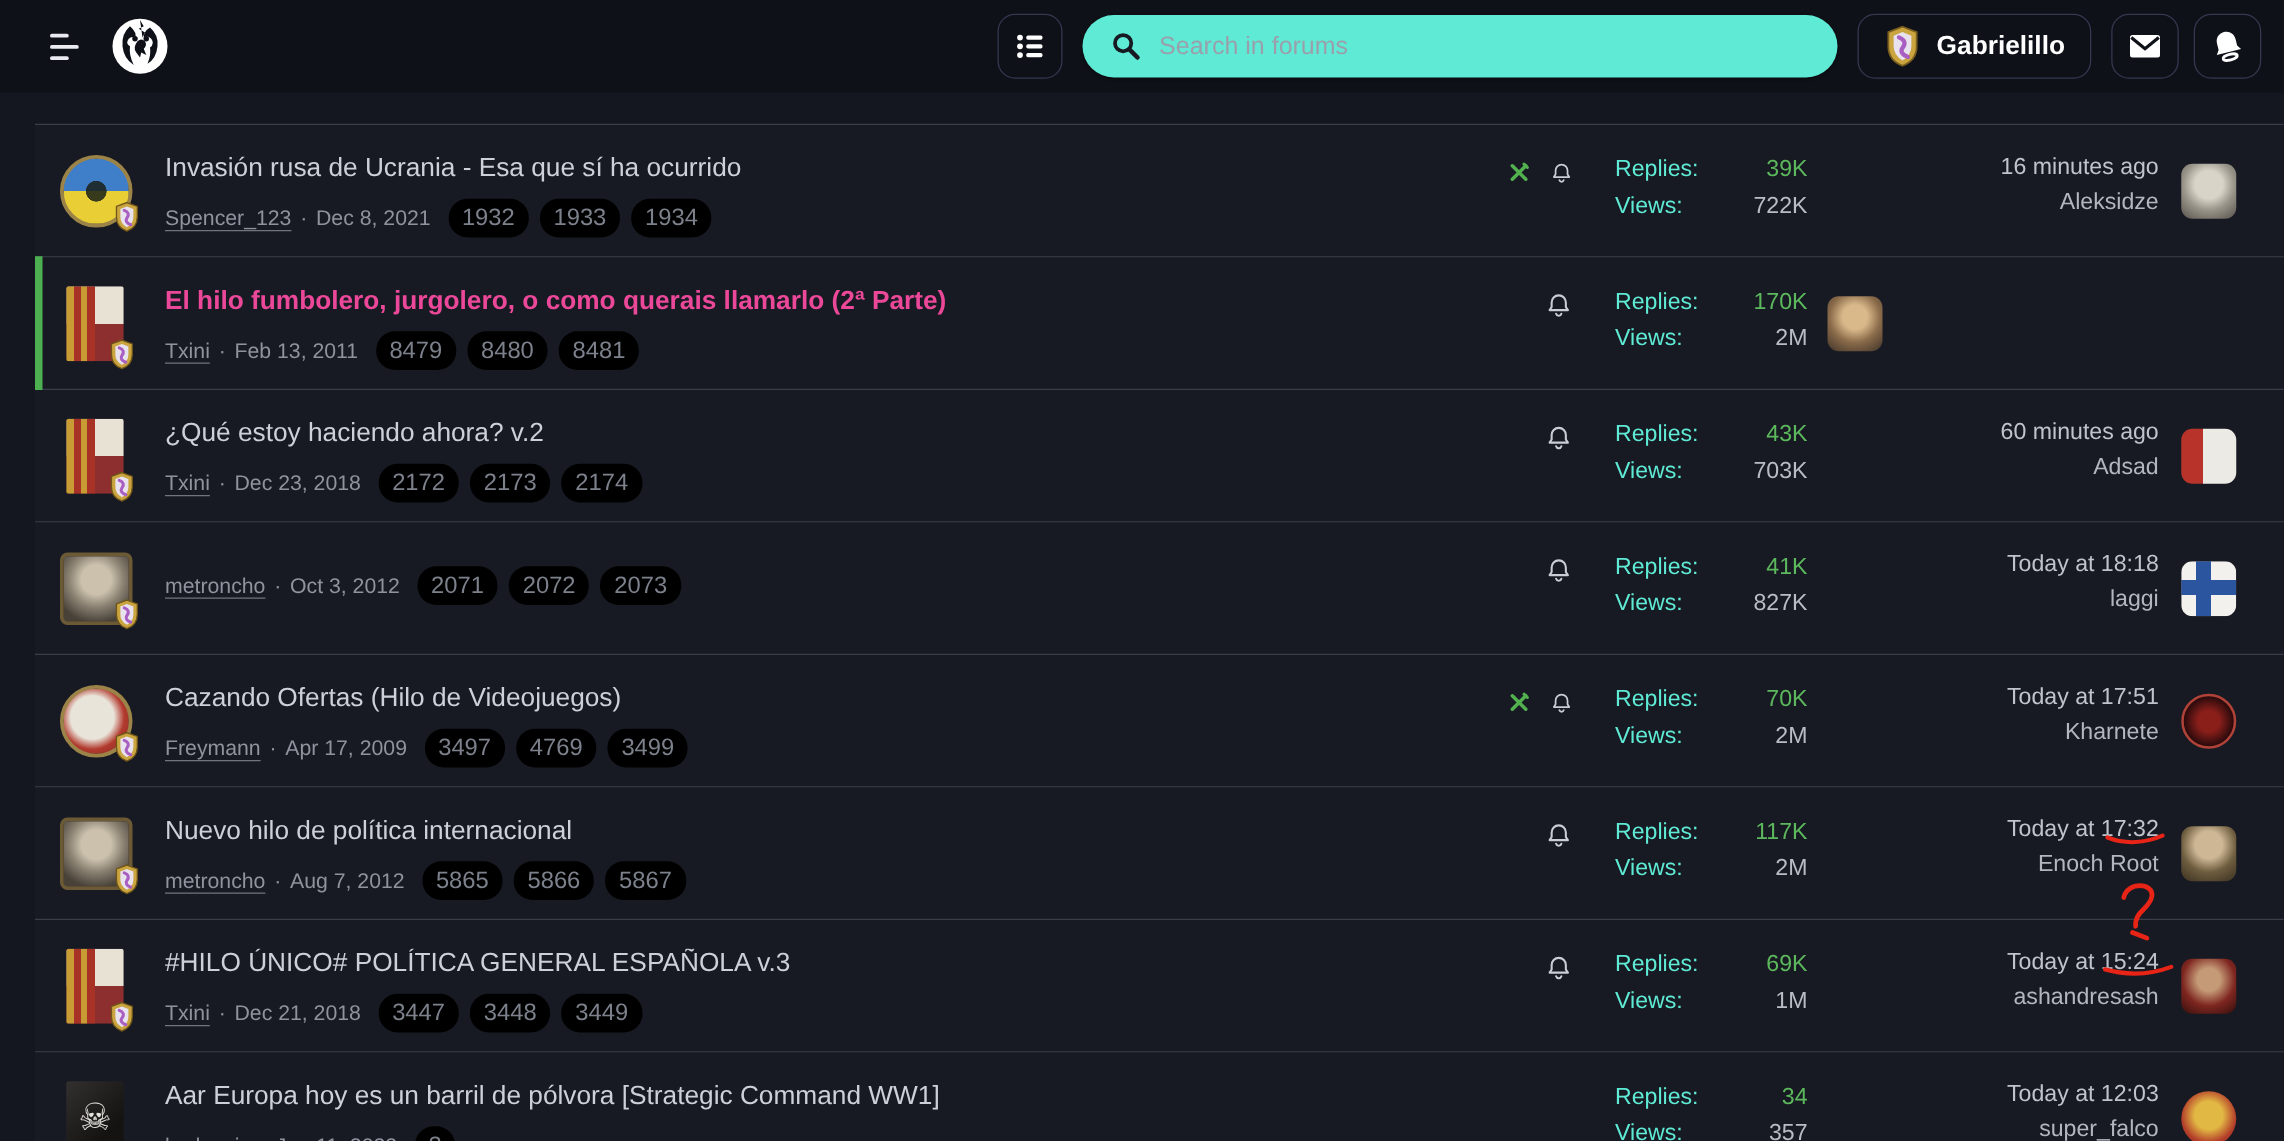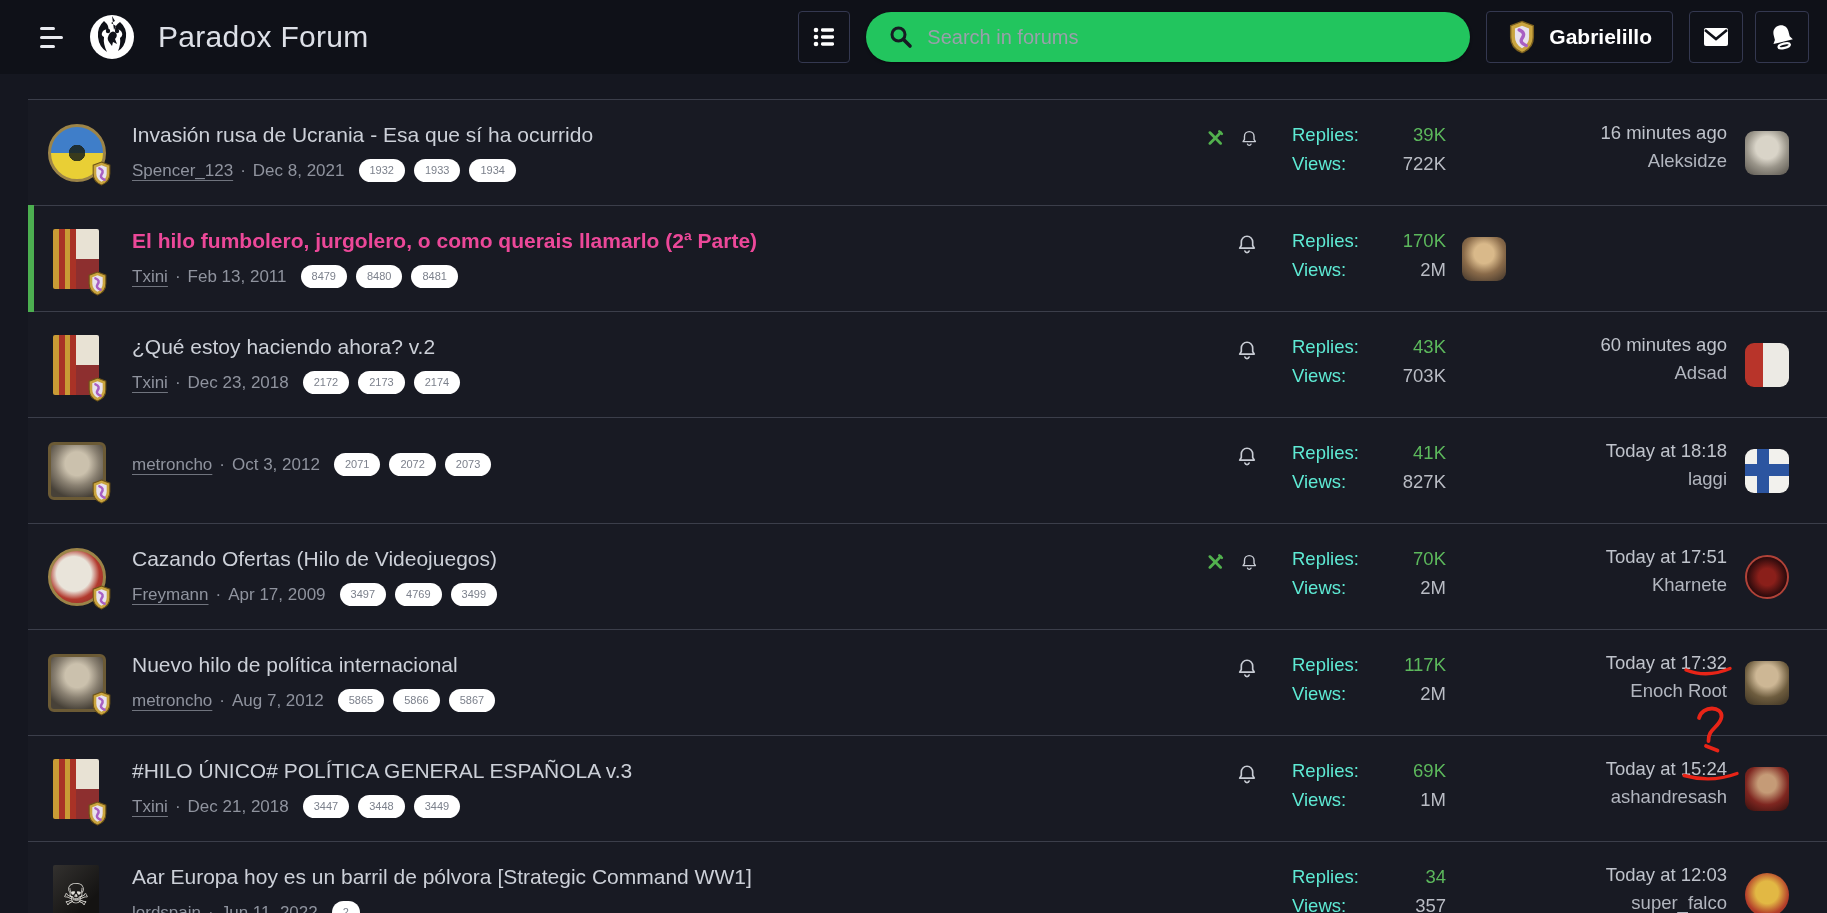--- a/index.html
+++ b/index.html
@@ -18,27 +18,27 @@
   }
   .burger { width:26px; display:flex; flex-direction:column; gap:6px; cursor:pointer; }
   .burger i { display:block; height:3px; background:#e9ebf0; border-radius:2px; }
   .burger i:nth-child(1){ width:15px; }
   .burger i:nth-child(2){ width:23px; }
   .burger i:nth-child(3){ width:15px; }
   .logo { margin-left:20px; width:52px; height:52px; }
   .brand-title { margin-left:20px; font-size:30px; color:#dde0e7; letter-spacing:.3px; white-space:nowrap; }
   .hspacer { flex:1; }
   .hbtn {
-    height:52px; border:1px solid #343850; border-radius:4px;
+    height:52px; border:1px solid #343850; border-radius:14px;
     display:flex; align-items:center; justify-content:center;
     background:transparent; cursor:pointer;
   }
   .list-btn { width:52px; margin-right:16px; }
   .searchbar {
-    width:604px; height:50px; background:#22c55e; border-radius:25px;
+    width:604px; height:50px; background:#5eead4; border-radius:25px;
     display:flex; align-items:center; gap:13px; padding:0 22px; margin-right:16px;
     box-shadow:0 1px 3px rgba(0,0,0,.45);
   }
   .searchbar input {
     border:none; outline:none; flex:1; font-size:20px; color:#2b2e38;
     font-family:"Liberation Sans", sans-serif; background:transparent;
   }
   .searchbar input::placeholder { color:#9aa0ab; }
   .user-btn { padding:0 20px; gap:12px; margin-right:16px; }
   .user-name { font-size:21px; font-weight:bold; color:#ffffff; }
@@ -93,21 +93,21 @@
   }
   .unread .t-title { color:#ec4899; font-weight:bold; }
   .meta { margin-top:12px; display:flex; align-items:center; font-size:17px; color:#8f939e; }
   .author {
     color:#8f939e; text-decoration:underline; text-decoration-color:#70747e;
     text-underline-offset:4px; cursor:pointer;
   }
   .sep { margin:0 7px; }
   .pages { display:flex; gap:9px; margin-left:14px; }
   .pill {
-    background:#ffffff; color:#7c818c; font-size:11px; line-height:1;
+    background:#000000; color:#7c818c; font-size:19px; line-height:1;
     padding:6px 11px; border-radius:15px; cursor:pointer; text-decoration:none;
   }
 
   .icons-col { display:flex; justify-content:flex-end; align-items:flex-start; gap:15px; padding:27px 12px 0 0; }
   .icons-col svg { display:block; }
 
   .stats-col { padding:24px 16px 0 22px; font-size:18.5px; }
   .stat { display:flex; justify-content:space-between; margin-bottom:7px; }
   .stat .lbl { color:#5eead4; }
   .stat .val { color:#b9bcc4; }
@@ -147,21 +147,20 @@
   <svg class="logo" viewBox="0 0 52 52">
     <circle cx="26" cy="26" r="22" fill="#ffffff"></circle>
     <path d="M26 5 l3 5 -4 2 5 3 -2 4 z" fill="#0f1118"></path>
     <path d="M18 10 q-7 6 -6 16 q1 10 9 15 q-4 -8 -3 -15 q-4 -2 -1 -6 q3 -3 5 0 q2 -5 -4 -10z" fill="#0f1118"></path>
     <path d="M34 11 q7 6 6 15 q-1 10 -8 14 q3 -7 2 -13 q4 -3 1 -7 q-3 -3 -6 -1 q0 -5 5 -8z" fill="#0f1118"></path>
     <path d="M24 22 q3 -3 6 0 q2 3 -1 6 l2 5 -4 -2 -1 4 -3 -4 q-3 -4 1 -9z" fill="#0f1118"></path>
     <circle cx="22" cy="20" r="2.2" fill="#0f1118"></circle>
     <circle cx="31" cy="20" r="2.2" fill="#0f1118"></circle>
   </svg>
 
-  <div class="brand-title">Paradox Forum</div>
 
   <div class="hspacer"></div>
 
   <div class="hbtn list-btn">
     <svg width="28" height="28" viewBox="0 0 28 28">
       <circle cx="6" cy="7" r="2.3" fill="#fff"></circle>
         <rect x="11" y="5.3" width="13" height="3.4" rx="1.4" fill="#fff"></rect>
       <circle cx="6" cy="14" r="2.3" fill="#fff"></circle>
         <rect x="11" y="12.3" width="13" height="3.4" rx="1.4" fill="#fff"></rect>
       <circle cx="6" cy="21" r="2.3" fill="#fff"></circle>

